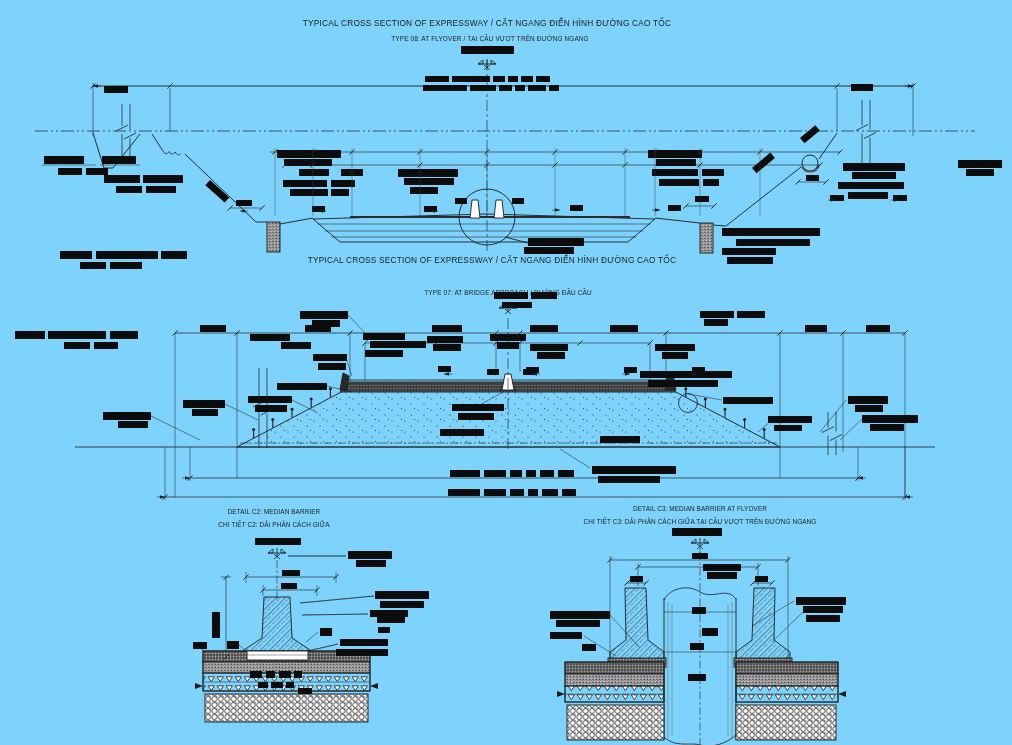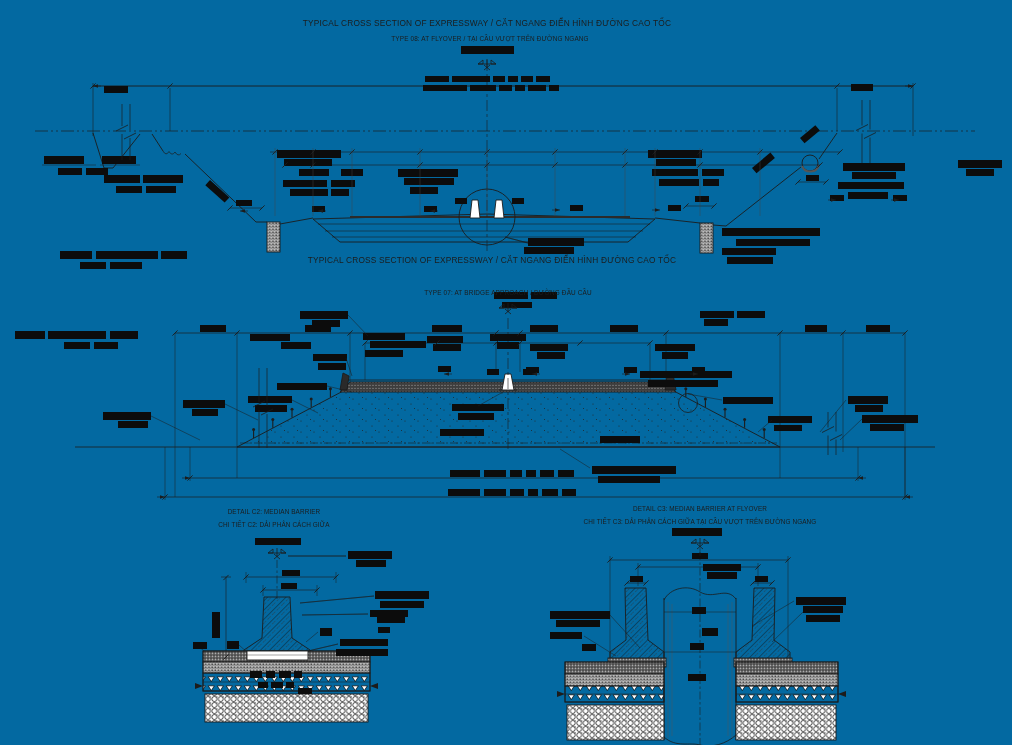--- a/index.html
+++ b/index.html
@@ -1,16 +1,16 @@
 <!DOCTYPE html>
 <html><head>
 <meta charset="utf-8">
 <style>
   html,body{margin:0;padding:0;background:#ffffff;}
-  .page{position:relative;width:1012px;height:745px;background:#0369a1;overflow:hidden;
+  .page{position:relative;width:1012px;height:745px;background:#7dd3fc;overflow:hidden;
         font-family:"Liberation Sans", sans-serif;}
   svg{display:block}
   text{fill:#1c1c1c;}
   .t-main{font-size:8.3px;letter-spacing:.2px;}
   .t-sub{font-size:6.4px;letter-spacing:.15px;}
   .t-det{font-size:6.4px;letter-spacing:.1px;}
 </style>
 </head>
 <body>
 

